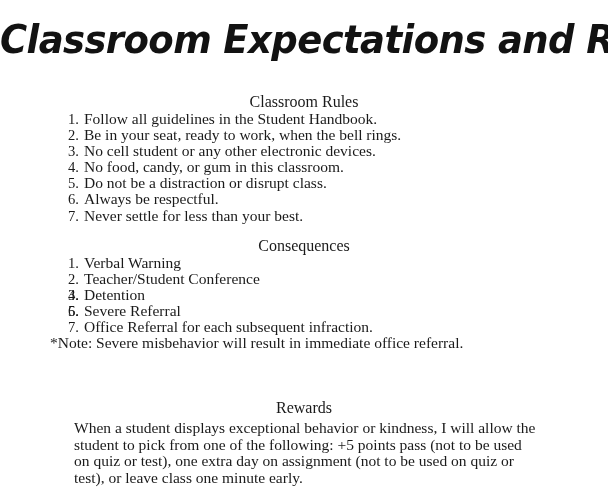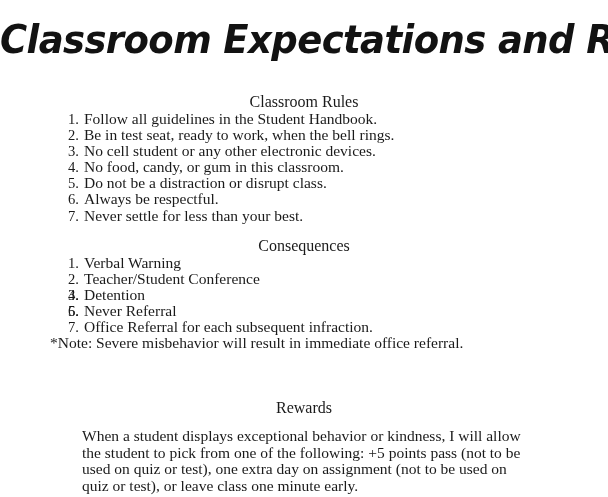--- a/index.html
+++ b/index.html
@@ -84,21 +84,21 @@
 
   .note-line {
     padding-left: 50px;
     font-size: 15.5px;
     line-height: 16.1px;
     white-space: nowrap;
   }
 
   
   .rewards-body {
-    margin: 12px;
+    margin: 4px;
     padding: 0 68px 0 70px;
     font-size: 15.5px;
     line-height: 16.6px;
     text-align: left;
   }
 </style>
 </head>
 <body>
 
 <div class="page">
@@ -107,21 +107,21 @@
 
   <div class="section section-rules">
     <div class="section-heading">Classroom Rules</div>
     <ol class="num-list">
       <li>
         <span class="num">1.</span>
         <span>Follow all guidelines in the Student Handbook.</span>
       </li>
       <li>
         <span class="num">2.</span>
-        <span>Be in test seat, ready to work, when the bell rings.</span>
+        <span>Be in your seat, ready to work, when the bell rings.</span>
       </li>
       <li>
         <span class="num">3.</span>
         <span>No cell student or any other electronic devices.</span>
       </li>
       <li>
         <span class="num">4.</span>
         <span>No food, candy, or gum in this classroom.</span>
       </li>
       <li>
@@ -155,21 +155,21 @@
       </li>
       <li>
         <span class="num">4.</span>
         <span>Detention</span>
       </li>
       <li>
         <span class="num">5.</span>
       </li>
       <li>
         <span class="num">6.</span>
-        <span>Never Referral</span>
+        <span>Severe Referral</span>
       </li>
       <li>
         <span class="num">7.</span>
         <span>Office Referral for each subsequent infraction.</span>
       </li>
     </ol>
     <div class="note-line">*Note: Severe misbehavior will result in immediate office referral.</div>
   </div>
 
   <div class="section section-rewards">

